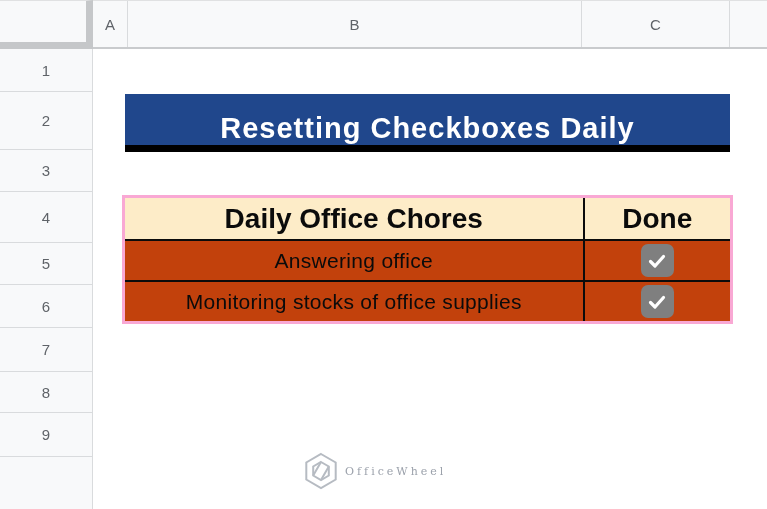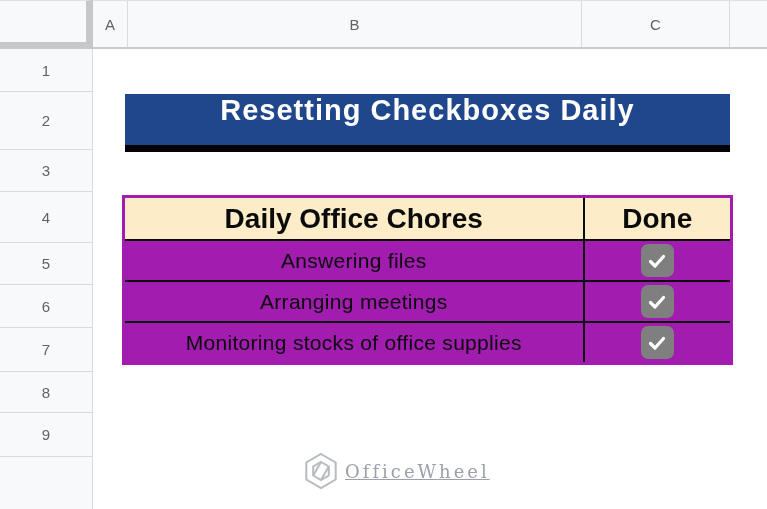--- a/index.html
+++ b/index.html
@@ -29,30 +29,30 @@
   .rowhead .rh{
     box-sizing:border-box;border-bottom:1px solid #d9dbdd;
     display:flex;align-items:center;justify-content:center;
     font-size:15px;color:var(--head-text,#5f6368);
   }
   
   .banner{
     position:absolute;left:125px;top:94px;width:605px;height:51px;
     background:var(--banner-bg,#20478C);
     border-bottom:7px solid var(--banner-border,#000);
-    display:flex;align-items:flex-start;justify-content:center;
+    display:flex;align-items:flex-end;justify-content:center;
   }
   .banner span{
     color:#fff;font-weight:700;font-size:29px;letter-spacing:1px;white-space:nowrap;
   }
   
   table.chores{
     position:absolute;left:122px;top:195px;width:608px;
     border-collapse:collapse;table-layout:fixed;
-    border:3px solid #a21caf;background:#a21caf;
+    border:3px solid #f9a8d4;background:#c2410c;
   }
   table.chores th,table.chores td{
     border:2px solid #0b0b0b;text-align:center;vertical-align:middle;padding:0;
   }
   table.chores th{
     background:var(--table-header-bg,#FDECC8);
     font-weight:700;font-size:28px;color:#0b0b0b;height:41px;
   }
   table.chores td{font-size:21px;letter-spacing:.3px;color:#0b0b0b;}
   .col-chore{width:460px;}
@@ -63,21 +63,21 @@
     display:flex;align-items:center;justify-content:center;cursor:pointer;
   }
   .cb svg{display:block;}
   
   .watermark{
     position:absolute;left:303px;top:452px;height:38px;
     display:flex;align-items:center;gap:6px;z-index:5;
     color:var(--watermark-gray,#9BA1AB);
   }
   .watermark .brand{
-    font-family:"DejaVu Serif",serif;font-size:18px;letter-spacing:3px;white-space:nowrap;text-decoration:underline;
+    font-family:"DejaVu Serif",serif;font-size:11px;letter-spacing:3px;white-space:nowrap;
   }
 </style>
 </head>
 <body>
 
 <div class="stage">
 
   <div class="corner"></div>
 
   <div class="colhead">
@@ -109,31 +109,21 @@
         <col class="col-done">
       </colgroup>
     <thead>
       <tr>
         <th>Daily Office Chores</th>
         <th>Done</th>
       </tr>
     </thead>
     <tbody>
       <tr style="height:40px">
-        <td>Answering files</td>
-        <td>
-          <div class="cb">
-            <svg width="24" height="24" viewBox="0 0 24 24">
-                <path d="M5.5 12.5 L10 17 L18.5 7.5" fill="none" stroke="#fff" stroke-width="3.2" stroke-linecap="round" stroke-linejoin="round"></path>
-              </svg>
-          </div>
-        </td>
-      </tr>
-      <tr style="height:37px">
-        <td>Arranging meetings</td>
+        <td>Answering office</td>
         <td>
           <div class="cb">
             <svg width="24" height="24" viewBox="0 0 24 24">
                 <path d="M5.5 12.5 L10 17 L18.5 7.5" fill="none" stroke="#fff" stroke-width="3.2" stroke-linecap="round" stroke-linejoin="round"></path>
               </svg>
           </div>
         </td>
       </tr>
       <tr style="height:40px">
         <td>Monitoring stocks of office supplies</td>

